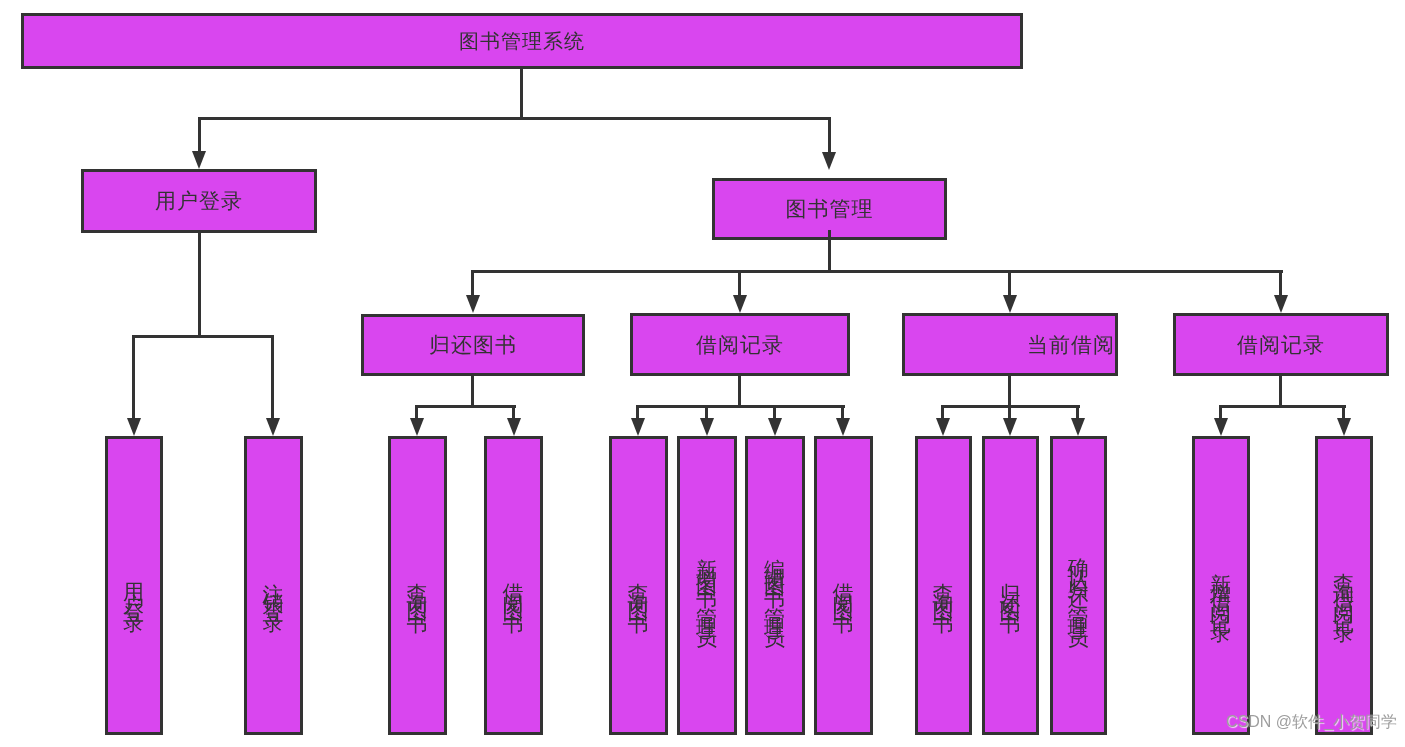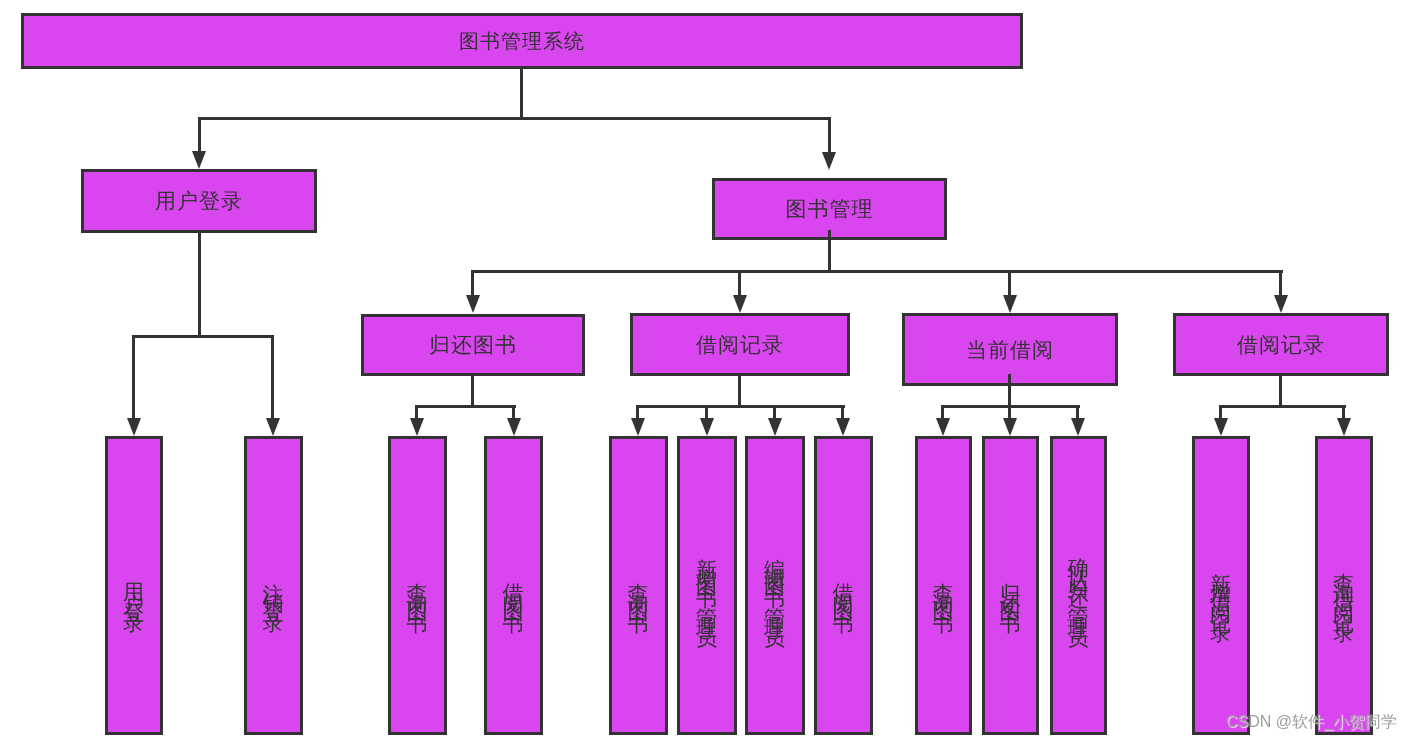--- a/index.html
+++ b/index.html
@@ -68,21 +68,21 @@
   <div class="box" style="left:712px;top:178px;width:235px;height:62px;">
     <span class="hlabel">图书管理</span>
   </div>
 
   <div class="box" style="left:361px;top:314px;width:224px;height:62px;">
     <span class="hlabel">归还图书</span>
   </div>
   <div class="box" style="left:630px;top:313px;width:220px;height:63px;">
     <span class="hlabel">借阅记录</span>
   </div>
-  <div class="box" style="left:902px;top:313px;width:216px;height:73px;">
+  <div class="box" style="left:902px;top:313px;width:216px;height:63px;justify-content:flex-end;">
     <span class="hlabel">当前借阅</span>
   </div>
   <div class="box" style="left:1173px;top:313px;width:216px;height:63px;">
     <span class="hlabel">借阅记录</span>
   </div>
 
   <div class="box" style="left:105px;top:436px;width:58px;height:299px;">
     <span class="vlabel">用户登录</span>
   </div>
   <div class="box" style="left:244px;top:436px;width:59px;height:299px;">

